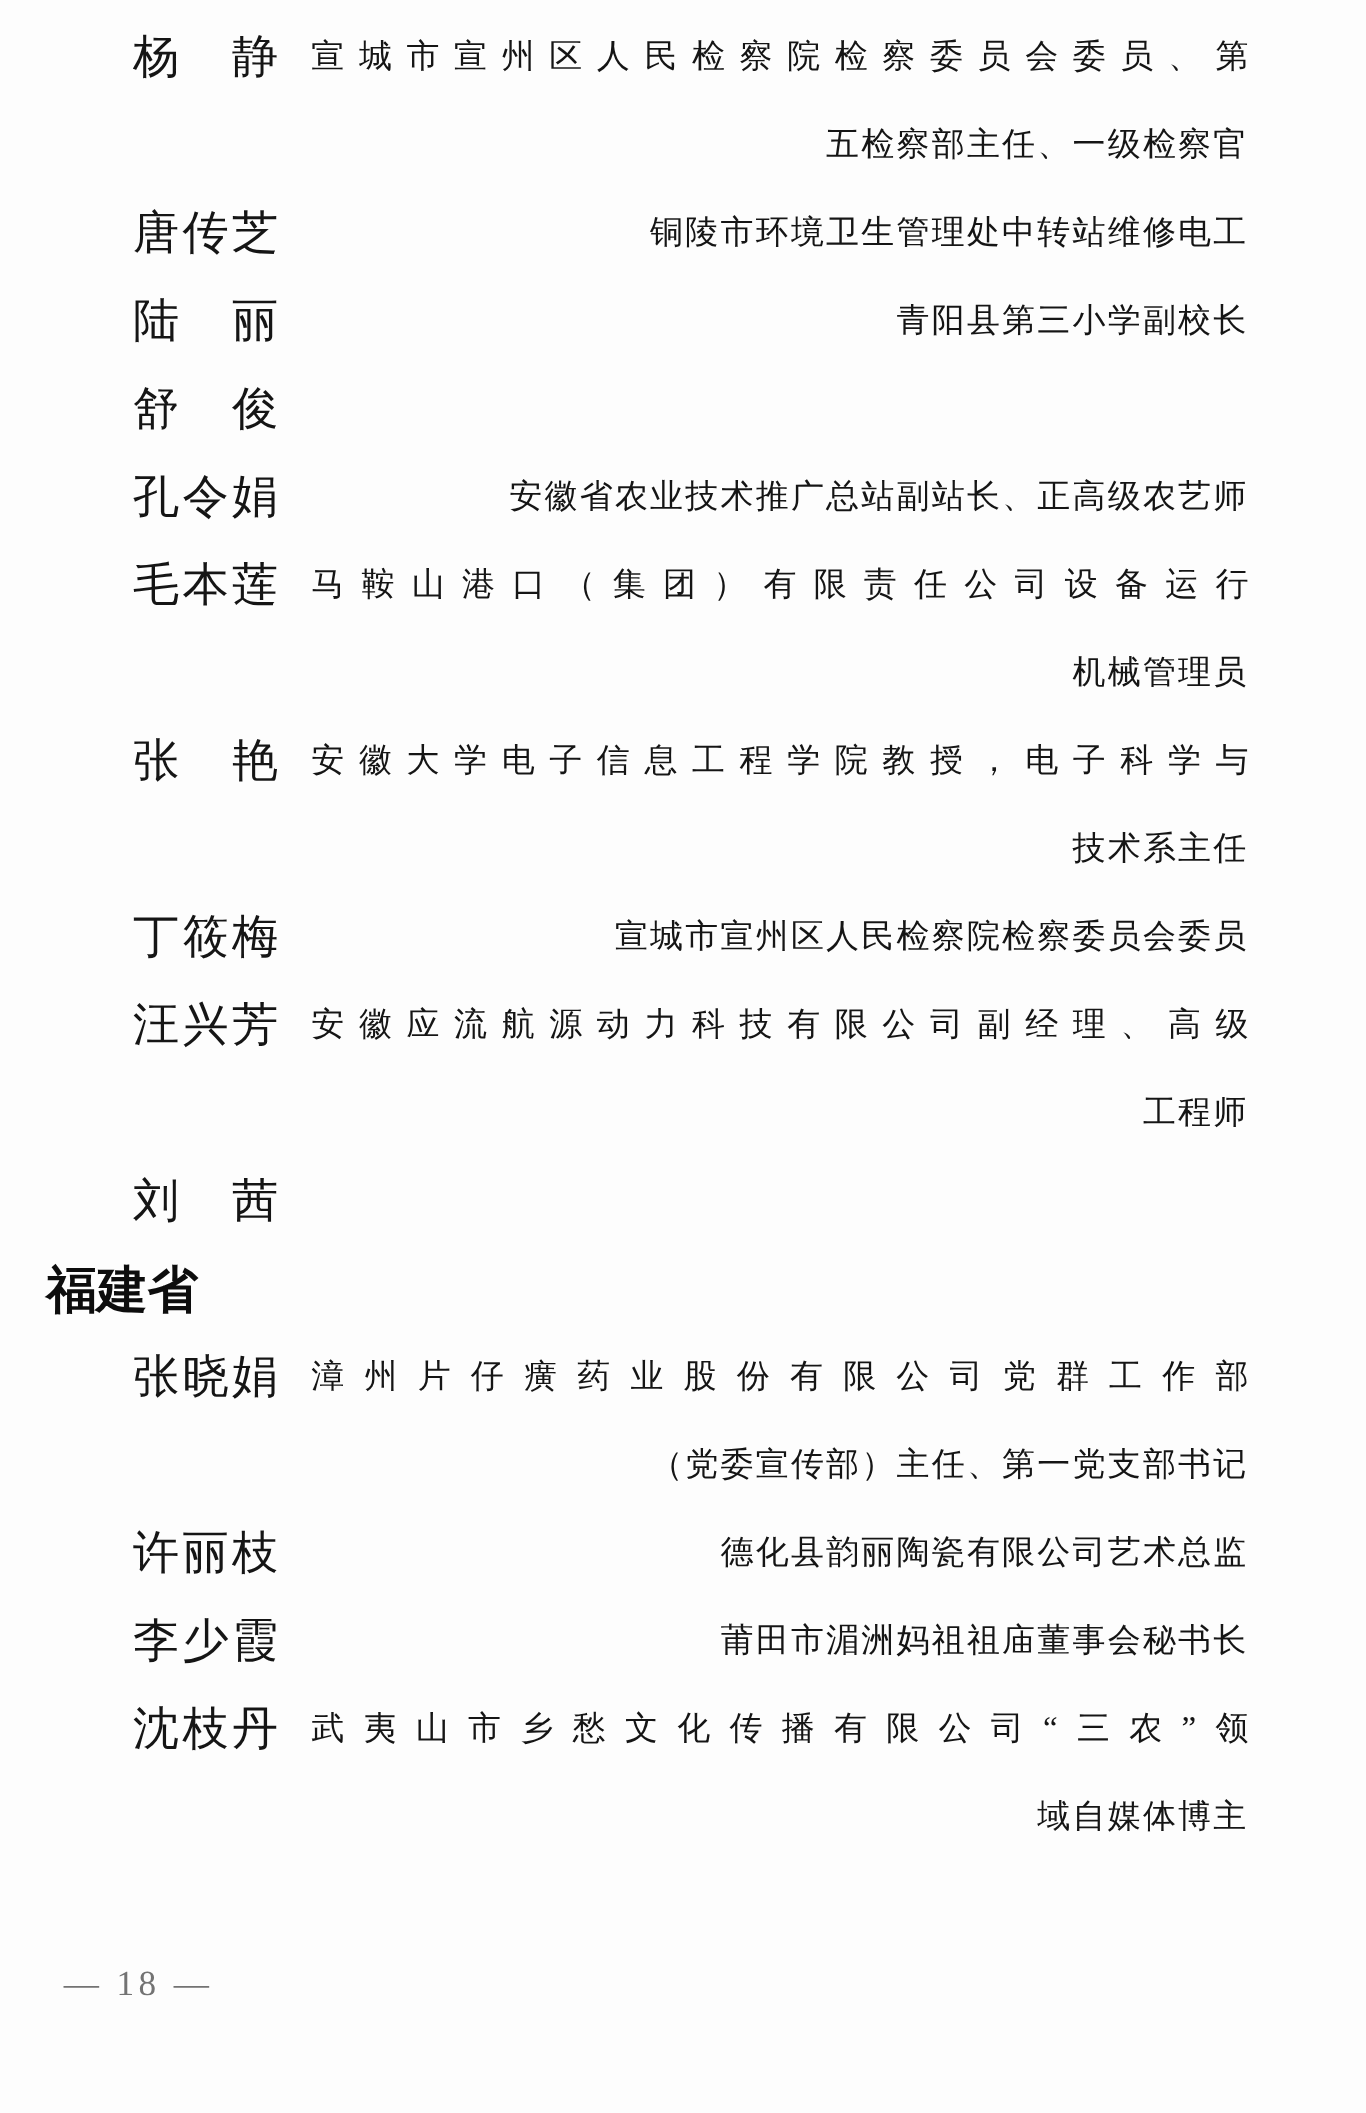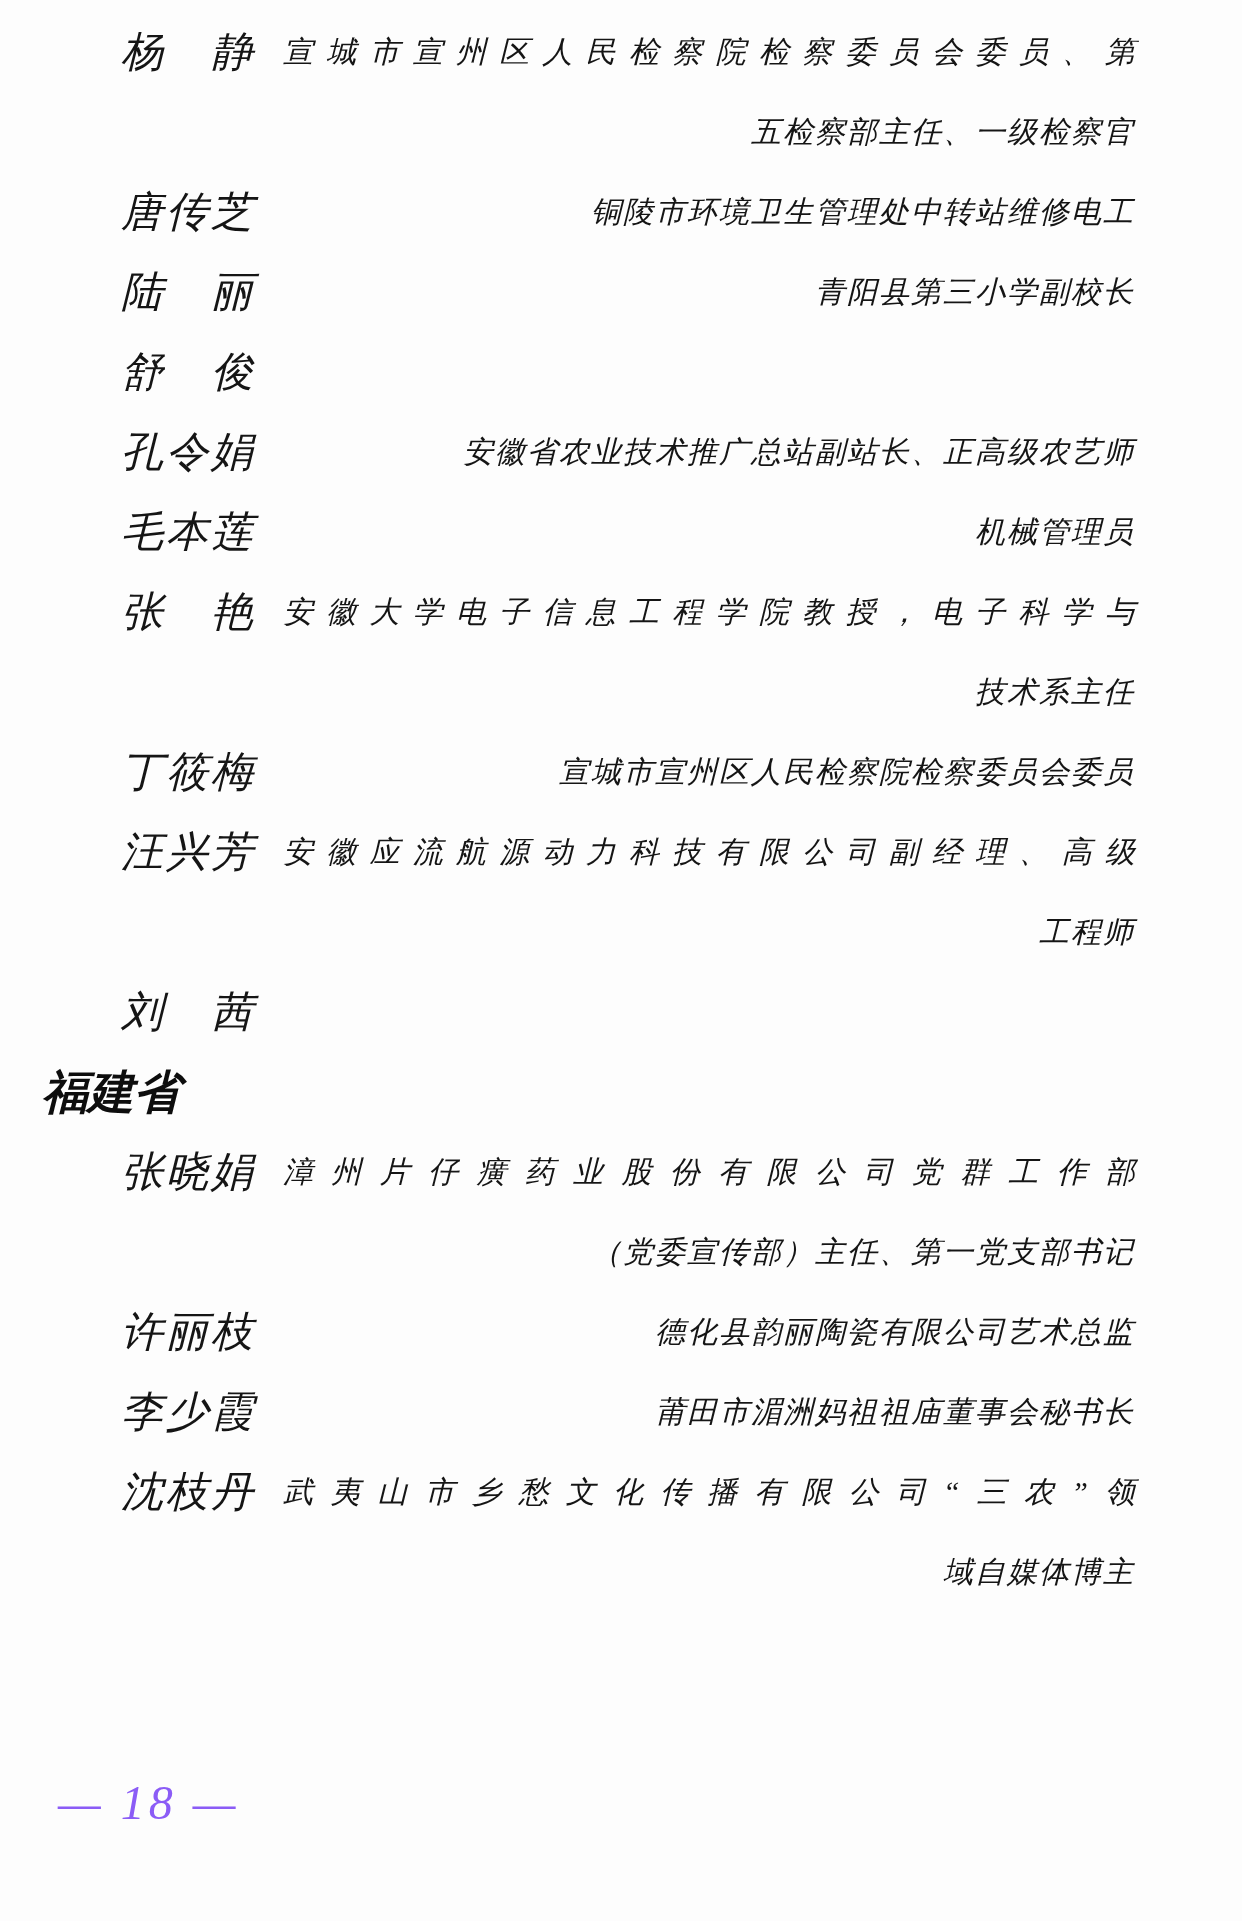--- a/index.html
+++ b/index.html
@@ -8,21 +8,20 @@
     background: #ffffff;
   }
   .page {
     position: relative;
     width: 1242px;
     height: 1921px;
     background: #fdfdfd;
     color: #151515;
     font-family: "Liberation Serif", "DejaVu Serif", serif;
     overflow: hidden;
-    font-style: italic;
   }
   .roster {
     padding-top: 12px;
   }
   .section-header {
     margin-left: 42px;
     font-family: "Liberation Sans", "DejaVu Sans", sans-serif;
     font-weight: bold;
     font-size: 46px;
     line-height: 80px;
@@ -55,24 +54,24 @@
   .pos-line.wrapped {
     text-align: justify;
     text-align-last: justify;
     letter-spacing: 0;
     white-space: normal;
   }
   .page-number {
     position: absolute;
     left: 58px;
     top: 1768px;
-    font-size: 48px;
+    font-size: 32px;
     line-height: 70px;
     letter-spacing: 4px;
-    color: #8b5cf6;
+    color: #737373;
   }
 </style>
 </head>
 <body>
 
 <div class="page">
   <div class="roster">
       <section>
         <div class="entry">
           <div class="entry-name">杨静</div>
@@ -98,20 +97,21 @@
         </div>
         <div class="entry">
           <div class="entry-name">孔令娟</div>
           <div class="entry-pos">
             <div class="pos-line">安徽省农业技术推广总站副站长、正高级农艺师</div>
           </div>
         </div>
         <div class="entry">
           <div class="entry-name">毛本莲</div>
           <div class="entry-pos">
+            <div class="pos-line wrapped">马鞍山港口（集团）有限责任公司设备运行</div>
             <div class="pos-line">机械管理员</div>
           </div>
         </div>
         <div class="entry">
           <div class="entry-name">张艳</div>
           <div class="entry-pos">
             <div class="pos-line wrapped">安徽大学电子信息工程学院教授，电子科学与</div>
             <div class="pos-line">技术系主任</div>
           </div>
         </div>

